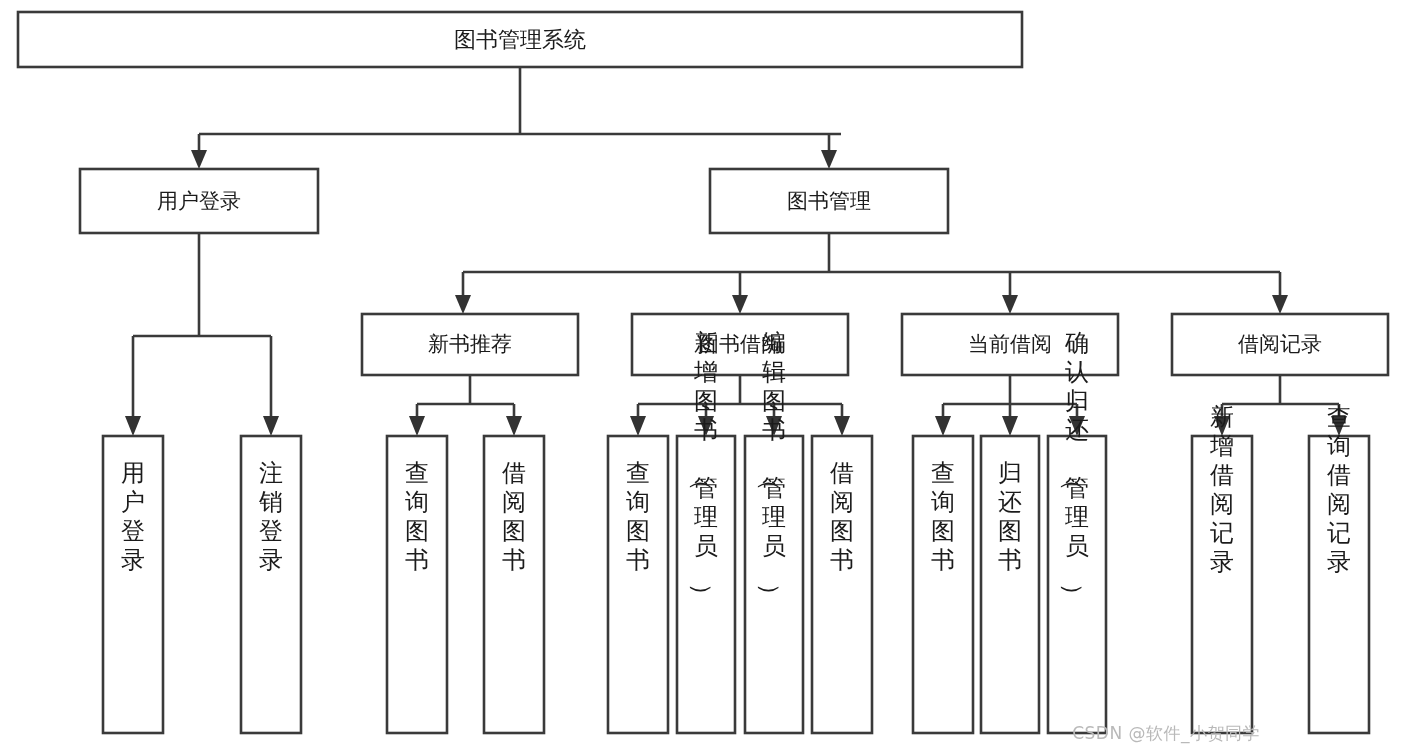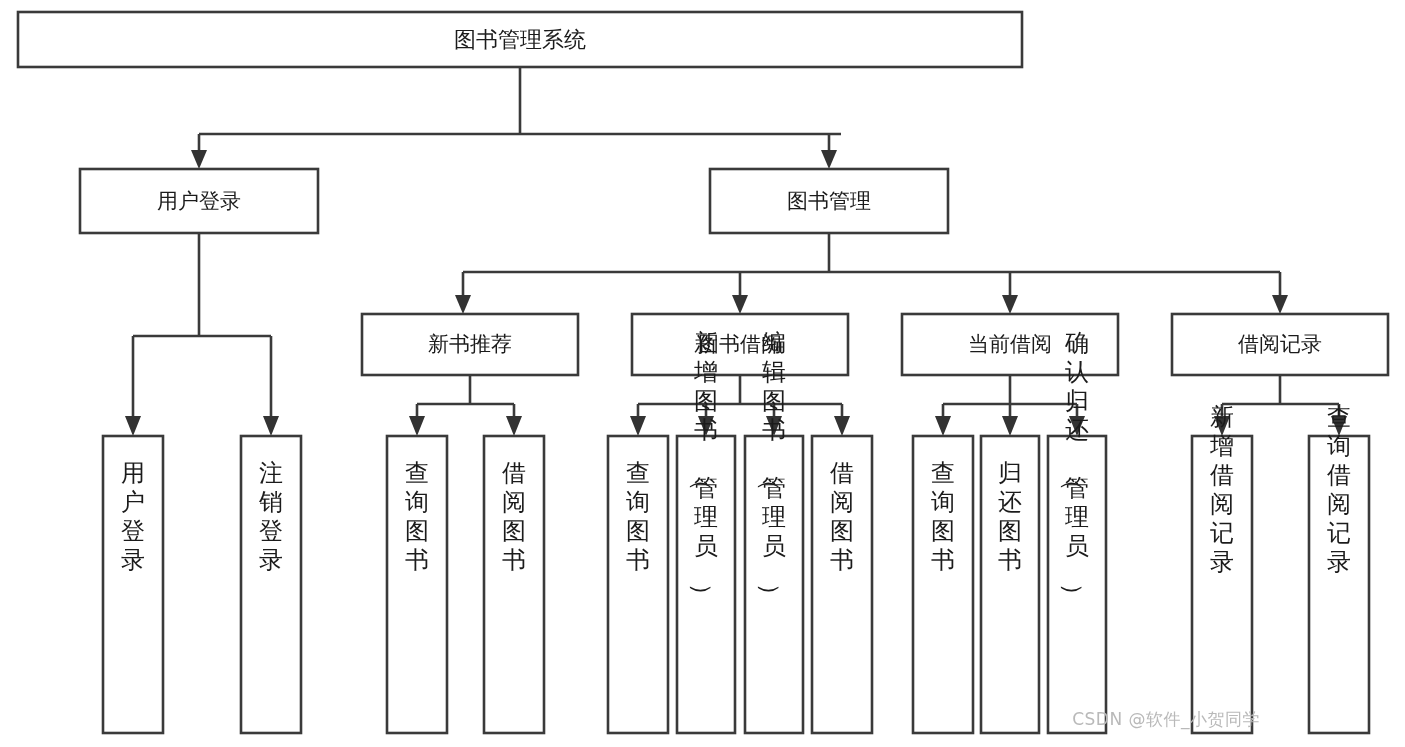--- a/index.html
+++ b/index.html
@@ -55,21 +55,21 @@
     fill: none;
     stroke-linecap: butt;
   }
   .arrow-head {
     fill: #333333;
     stroke: none;
   }
   .watermark {
     position: absolute;
     right: 8px;
-    bottom: 16px;
+    bottom: 2px;
     font-family: "DejaVu Sans", "Liberation Sans", sans-serif;
     font-size: 17px;
     color: #b9b9b9;
     letter-spacing: 0.5px;
     white-space: nowrap;
     user-select: none;
   }
 </style>
 </head>
 <body>

